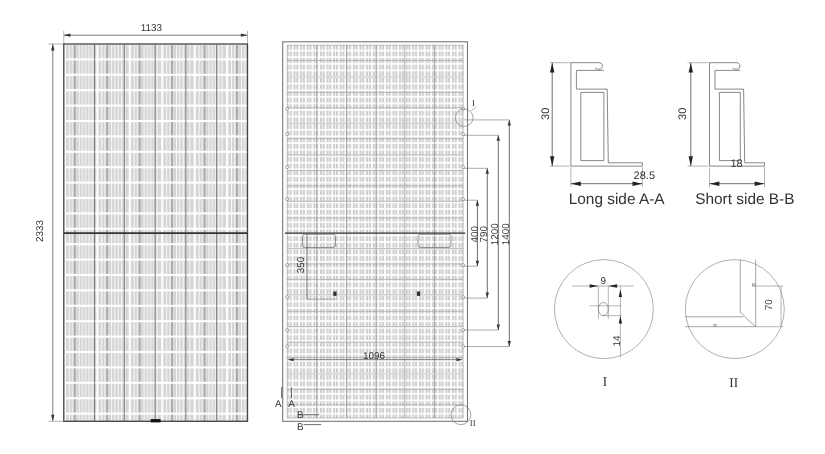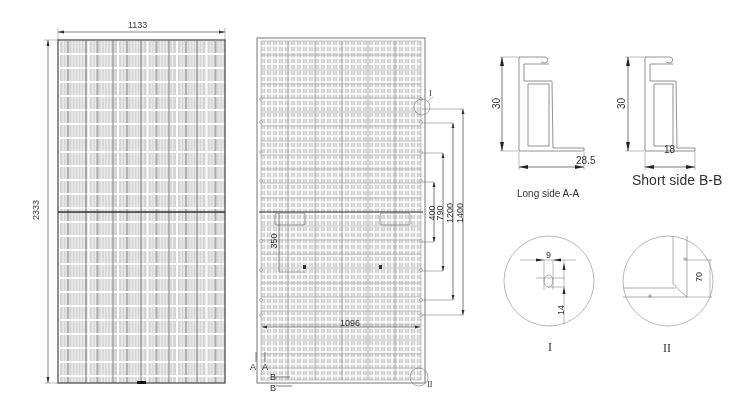--- a/index.html
+++ b/index.html
@@ -166,21 +166,21 @@
     <circle cx="422" cy="107" r="8" fill="none" stroke="#777" stroke-width="0.6"></circle>
     <line x1="428" y1="101" x2="433" y2="97" stroke="#777" stroke-width="0.5"></line>
     <circle cx="419" cy="377" r="9" fill="none" stroke="#777" stroke-width="0.6"></circle>
 
     <line x1="256" y1="352" x2="256" y2="362" stroke="#444" stroke-width="0.7"></line>
     <line x1="265" y1="352" x2="265" y2="362" stroke="#444" stroke-width="0.7"></line>
     <line x1="271" y1="377" x2="290" y2="377" stroke="#444" stroke-width="0.7"></line>
     <line x1="276" y1="386" x2="292" y2="386" stroke="#444" stroke-width="0.7"></line>
   </svg>
   <div class="abs lbl vert" style="left:266px;top:236px;">350</div>
-  <div class="abs lbl" style="left:340px;top:318px;">1096</div>
+  <div class="abs lbl" style="left:330px;top:318px;">1096</div>
   <div class="abs lbl vert" style="left:424px;top:208px;">400</div>
   <div class="abs lbl vert" style="left:432px;top:208px;">790</div>
   <div class="abs lbl vert" style="left:440px;top:208px;">1200</div>
   <div class="abs lbl vert" style="left:450px;top:208px;">1400</div>
   <div class="abs lbl roman" style="left:429px;top:89px;font-size:8px;">I</div>
   <div class="abs lbl roman" style="left:427px;top:380px;font-size:8px;">II</div>
   <div class="abs lbl" style="left:250px;top:362px;">A</div>
   <div class="abs lbl" style="left:262px;top:362px;">A</div>
   <div class="abs lbl" style="left:270px;top:372px;">B</div>
   <div class="abs lbl" style="left:270px;top:383px;">B</div>
@@ -195,21 +195,21 @@
     <polygon points="502,57 500,66 504,66" fill="#222"></polygon>
     <polygon points="502,151 500,142 504,142" fill="#222"></polygon>
     <line x1="519" y1="152" x2="519" y2="170" stroke="#777" stroke-width="0.5"></line>
     <line x1="584" y1="152" x2="584" y2="170" stroke="#777" stroke-width="0.5"></line>
     <line x1="519" y1="167" x2="584" y2="167" stroke="#444" stroke-width="0.7"></line>
     <polygon points="519,167 528,165 528,169" fill="#222"></polygon>
     <polygon points="584,167 575,165 575,169" fill="#222"></polygon>
   </svg>
   <div class="abs lbl vert" style="left:491px;top:98px;font-size:10px;">30</div>
   <div class="abs lbl" style="left:540px;top:155px;font-size:10px;margin-left:36px;">28.5</div>
-  <div class="abs lbl" style="left:517px;top:188px;font-size:10px;">Long side A-A</div>
+  <div class="abs lbl" style="left:517px;top:172px;font-size:14px;">Long side A-A</div>
 </div>
 
 <div>
   <svg width="750" height="413">
     <path d="M645,57 L670,57 Q674,58 672,62 Q670,64 666,62 M645,57 L645,151 L695,151 L695,148 L677,148 L676,81 L650,81 L650,64 L673,64 M654,84 L673,84 L673,146 L654,146 Z" fill="none" stroke="#777" stroke-width="0.8"></path>
     <line x1="625" y1="57" x2="644" y2="57" stroke="#777" stroke-width="0.5"></line>
     <line x1="625" y1="151" x2="644" y2="151" stroke="#777" stroke-width="0.5"></line>
     <line x1="628" y1="57" x2="628" y2="151" stroke="#444" stroke-width="0.7"></line>
     <polygon points="628,57 626,66 630,66" fill="#222"></polygon>
     <polygon points="628,151 626,142 630,142" fill="#222"></polygon>

